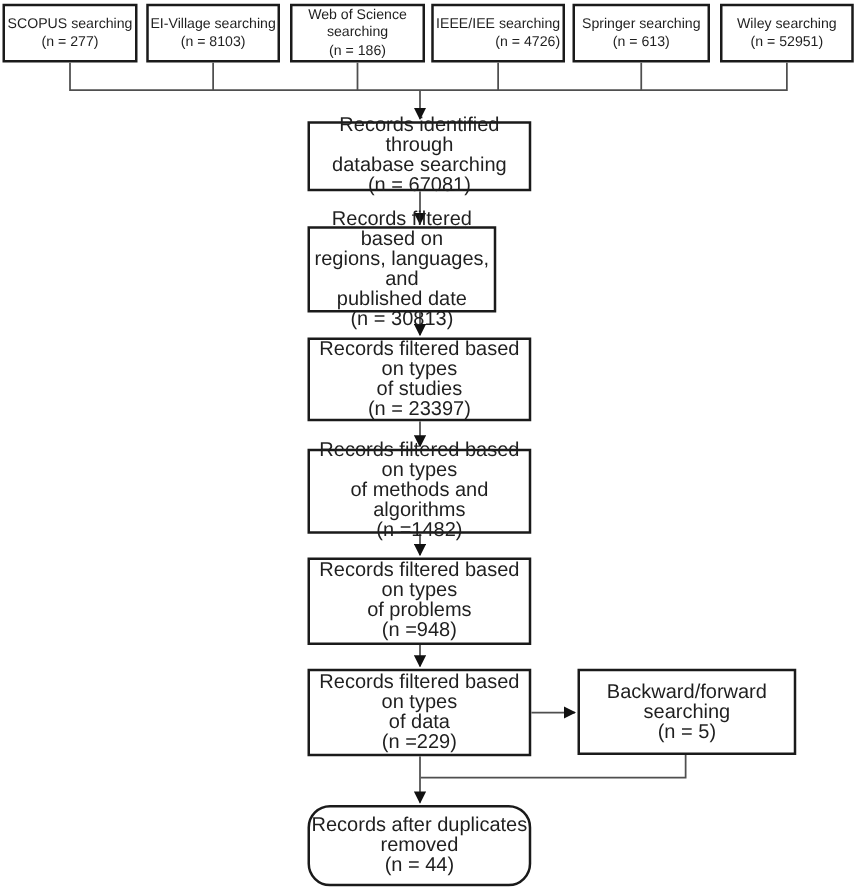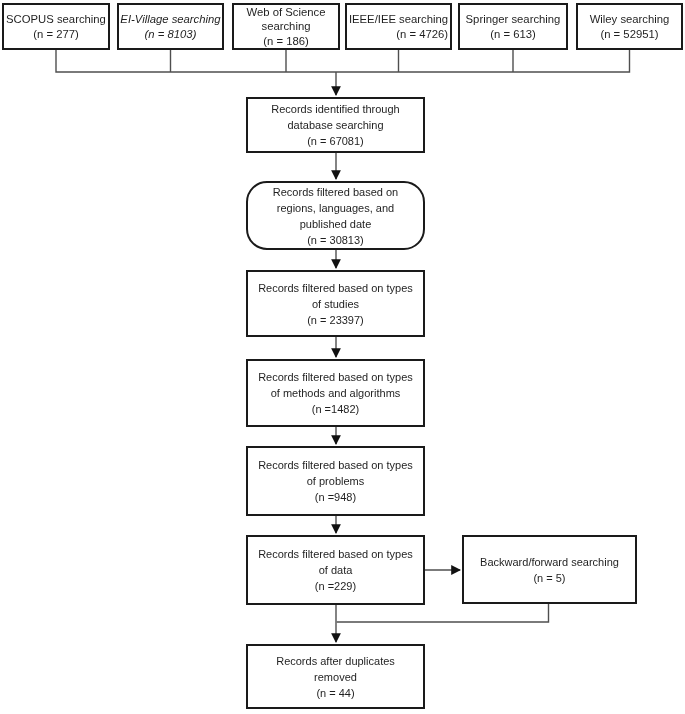--- a/index.html
+++ b/index.html
@@ -47,21 +47,21 @@
   }
   .box .label{
     white-space:pre-line;
     color:var(--text);
   }
   .source-box .label{
     font-size:11.3px;
     line-height:14.5px;
   }
   .flow-box .label, .side-box .label{
-    font-size:11px;
+    font-size:16px;
     line-height:16px;
   }
 </style>
 </head>
 <body>
 
 <div class="stage">
 
   <svg class="connectors" viewBox="0 0 685 714" xmlns="http://www.w3.org/2000/svg" aria-hidden="true">
     <defs>
@@ -87,21 +87,21 @@
     <g>
       <path class="cline" d="M425 570 H460" marker-end="url(#ah)"></path>
       <path class="cline" d="M548.5 604 V622 H336.7"></path>
     </g>
   </svg>
 
   <div class="box source-box" style="left:2px;top:3px;width:108px;height:47px;">
     <span class="label">SCOPUS searching
 (n = 277)</span>
   </div>
-  <div class="box source-box" style="left:117px;top:3px;width:107px;height:47px;font-style:italic;">
+  <div class="box source-box" style="left:117px;top:3px;width:107px;height:47px;">
     <span class="label">EI-Village searching
 (n = 8103)</span>
   </div>
   <div class="box source-box" style="left:232px;top:3px;width:108px;height:47px;">
     <span class="label">Web of Science
 searching
 (n = 186)</span>
   </div>
   <div class="box source-box" style="left:345px;top:3px;width:107px;height:47px;text-align:right;">
     <span class="label">IEEE/IEE searching
@@ -114,21 +114,21 @@
   <div class="box source-box" style="left:576px;top:3px;width:107px;height:47px;align-items:center;">
     <span class="label">Wiley searching
 (n = 52951)</span>
   </div>
 
   <div class="box flow-box" style="left:246px;top:97px;width:179px;height:56px;">
     <span class="label">Records identified through
 database searching
 (n = 67081)</span>
   </div>
-  <div class="box flow-box" style="left:246px;top:181px;width:179px;height:69px;border-radius:21px;">
+  <div class="box flow-box" style="left:246px;top:181px;width:151px;height:69px;">
     <span class="label">Records filtered based on
 regions, languages, and
 published date
 (n = 30813)</span>
   </div>
   <div class="box flow-box" style="left:246px;top:270px;width:179px;height:67px;">
     <span class="label">Records filtered based on types
 of studies
 (n = 23397)</span>
   </div>
@@ -140,21 +140,21 @@
   <div class="box flow-box" style="left:246px;top:446px;width:179px;height:70px;">
     <span class="label">Records filtered based on types
 of problems
 (n =948)</span>
   </div>
   <div class="box flow-box" style="left:246px;top:535px;width:179px;height:70px;">
     <span class="label">Records filtered based on types
 of data
 (n =229)</span>
   </div>
-  <div class="box flow-box" style="left:246px;top:644px;width:179px;height:65px;">
+  <div class="box flow-box" style="left:246px;top:644px;width:179px;height:65px;border-radius:18px;">
     <span class="label">Records after duplicates
 removed
 (n = 44)</span>
   </div>
 
   <div class="box side-box" style="left:462px;top:535px;width:175px;height:69px;">
     <span class="label">Backward/forward searching
 (n = 5)</span>
   </div>
 

